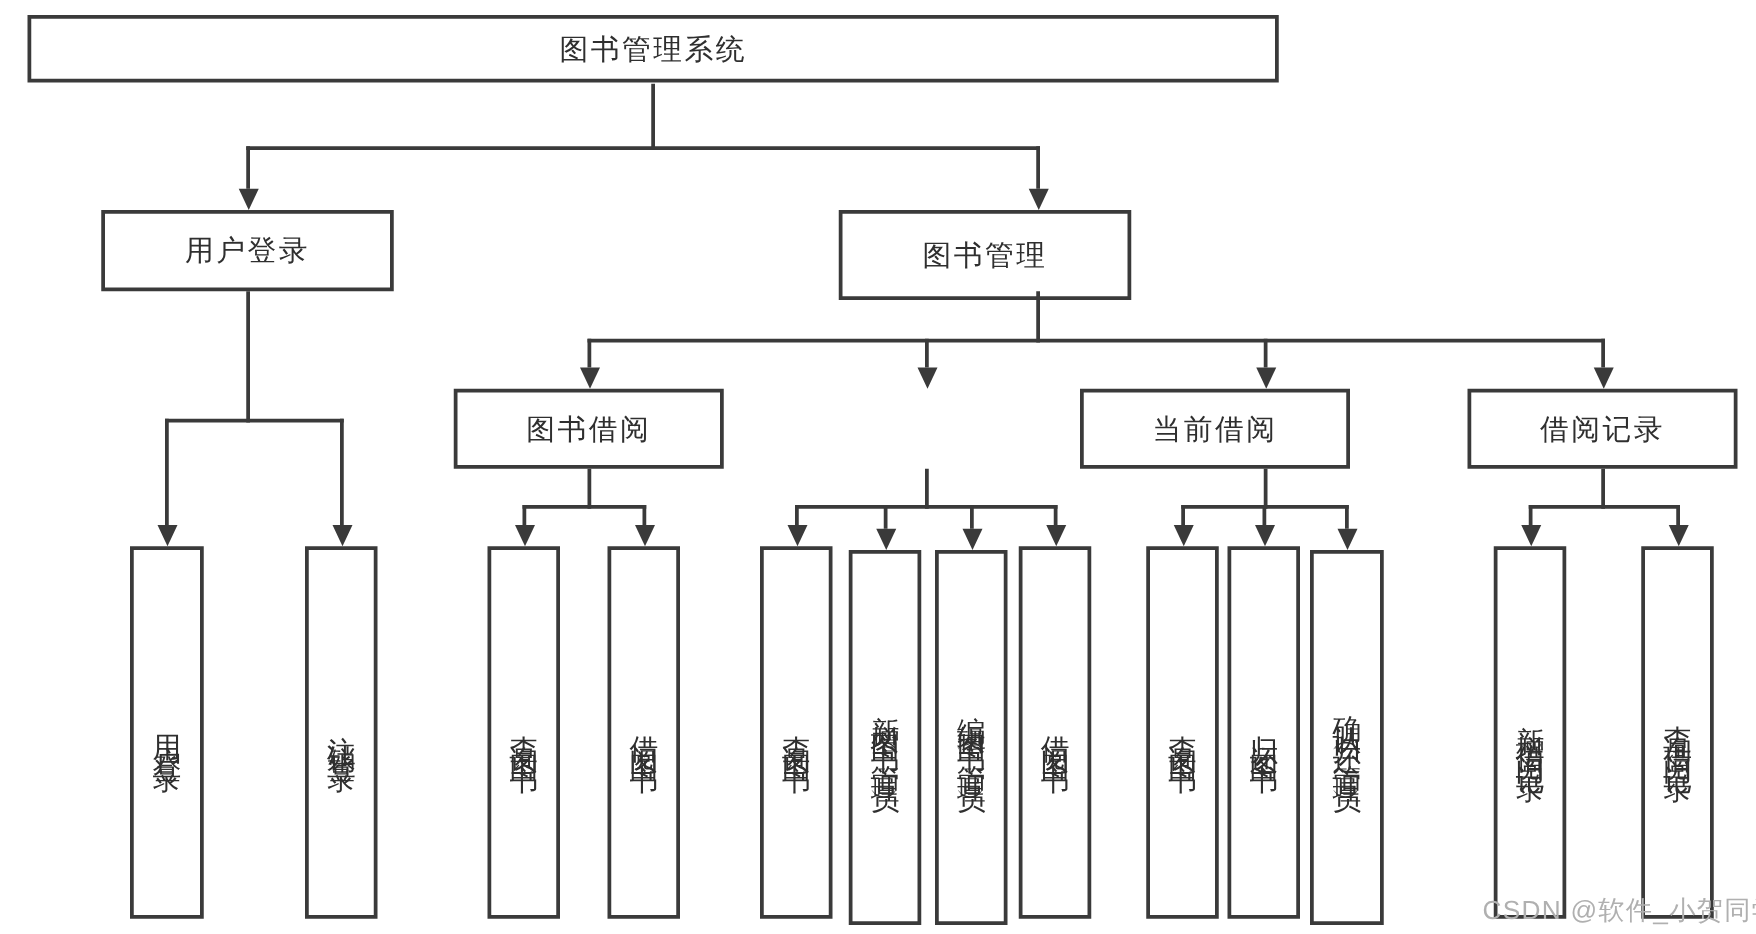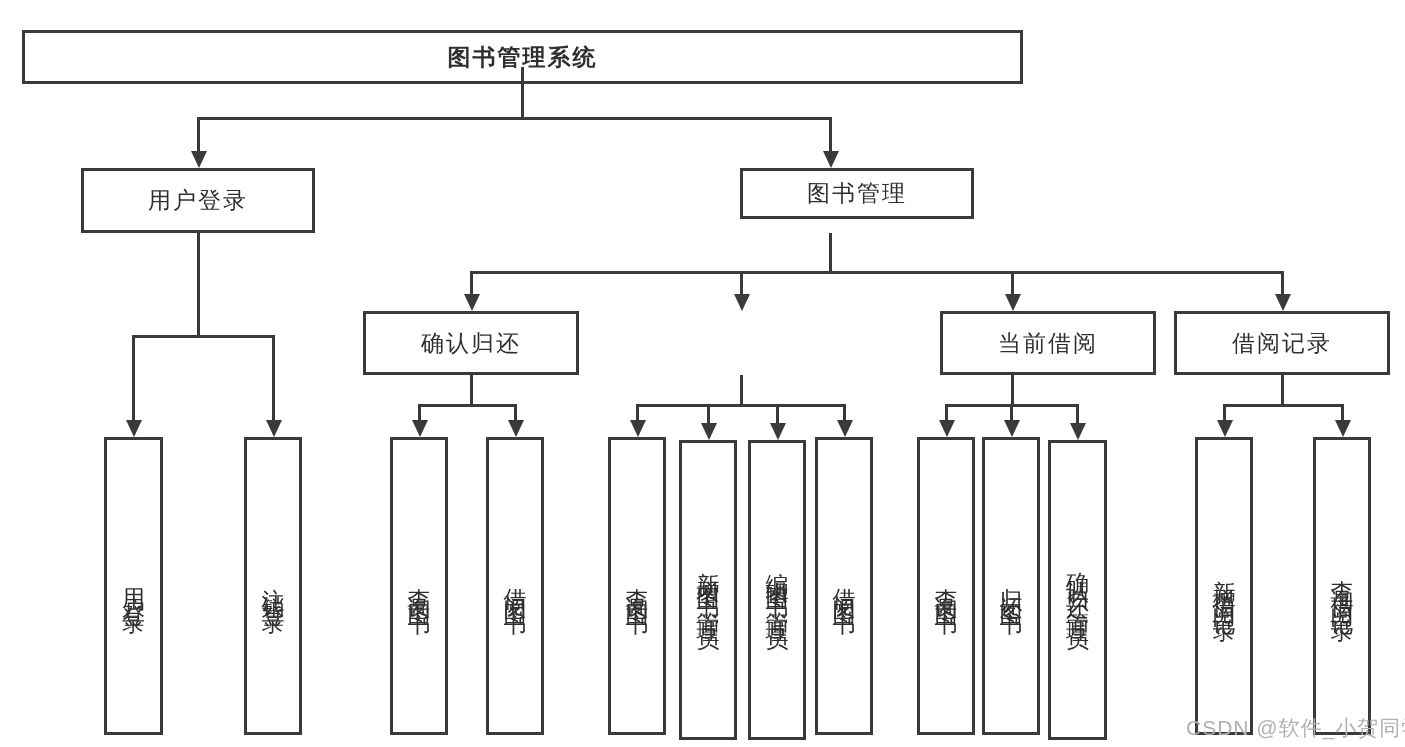--- a/index.html
+++ b/index.html
@@ -49,53 +49,53 @@
     letter-spacing:1px;
     white-space:nowrap;
     z-index:5;
   }
 </style>
 </head>
 <body>
 
 <div id="canvas">
 
-  <div class="box" style="left:22px;top:30px;width:1001px;height:54px;font-weight:bold;">
+  <div class="box" style="left:22px;top:12px;width:1001px;height:54px;">
     <span class="lbl">图书管理系统</span>
   </div>
 
   <div class="vline" style="left:521px;top:67px;height:53px;"></div>
 
   <div class="hline" style="left:197px;top:117px;width:635px;"></div>
   <div class="drop" style="left:197px;top:117px;height:34px;"></div>
   <div class="drop" style="left:829px;top:117px;height:34px;"></div>
 
   <div class="box" style="left:81px;top:168px;width:234px;height:65px;">
     <span class="lbl">用户登录</span>
   </div>
-  <div class="box" style="left:740px;top:168px;width:234px;height:51px;">
+  <div class="box" style="left:671px;top:168px;width:234px;height:72px;">
     <span class="lbl">图书管理</span>
   </div>
 
   <div class="vline" style="left:197px;top:233px;height:105px;"></div>
   <div class="hline" style="left:132px;top:335px;width:143px;"></div>
   <div class="drop" style="left:132px;top:335px;height:85px;"></div>
   <div class="drop" style="left:272px;top:335px;height:85px;"></div>
 
   <div class="vline" style="left:829px;top:233px;height:41px;"></div>
   <div class="hline" style="left:470px;top:271px;width:814px;"></div>
   <div class="drop" style="left:470px;top:271px;height:23px;"></div>
   <div class="drop" style="left:740px;top:271px;height:23px;"></div>
   <div class="drop" style="left:1011px;top:271px;height:23px;"></div>
   <div class="drop" style="left:1281px;top:271px;height:23px;"></div>
 
   <div class="box" style="left:363px;top:311px;width:216px;height:64px;">
-    <span class="lbl">确认归还</span>
+    <span class="lbl">图书借阅</span>
   </div>
-  <div class="box" style="left:940px;top:311px;width:216px;height:64px;">
+  <div class="box" style="left:864px;top:311px;width:216px;height:64px;">
     <span class="lbl">当前借阅</span>
   </div>
   <div class="box" style="left:1174px;top:311px;width:216px;height:64px;">
     <span class="lbl">借阅记录</span>
   </div>
 
   <div class="vline" style="left:470px;top:375px;height:32px;"></div>
   <div class="hline" style="left:418px;top:404px;width:99px;"></div>
   <div class="drop" style="left:418px;top:404px;height:16px;"></div>
   <div class="drop" style="left:514px;top:404px;height:16px;"></div>

